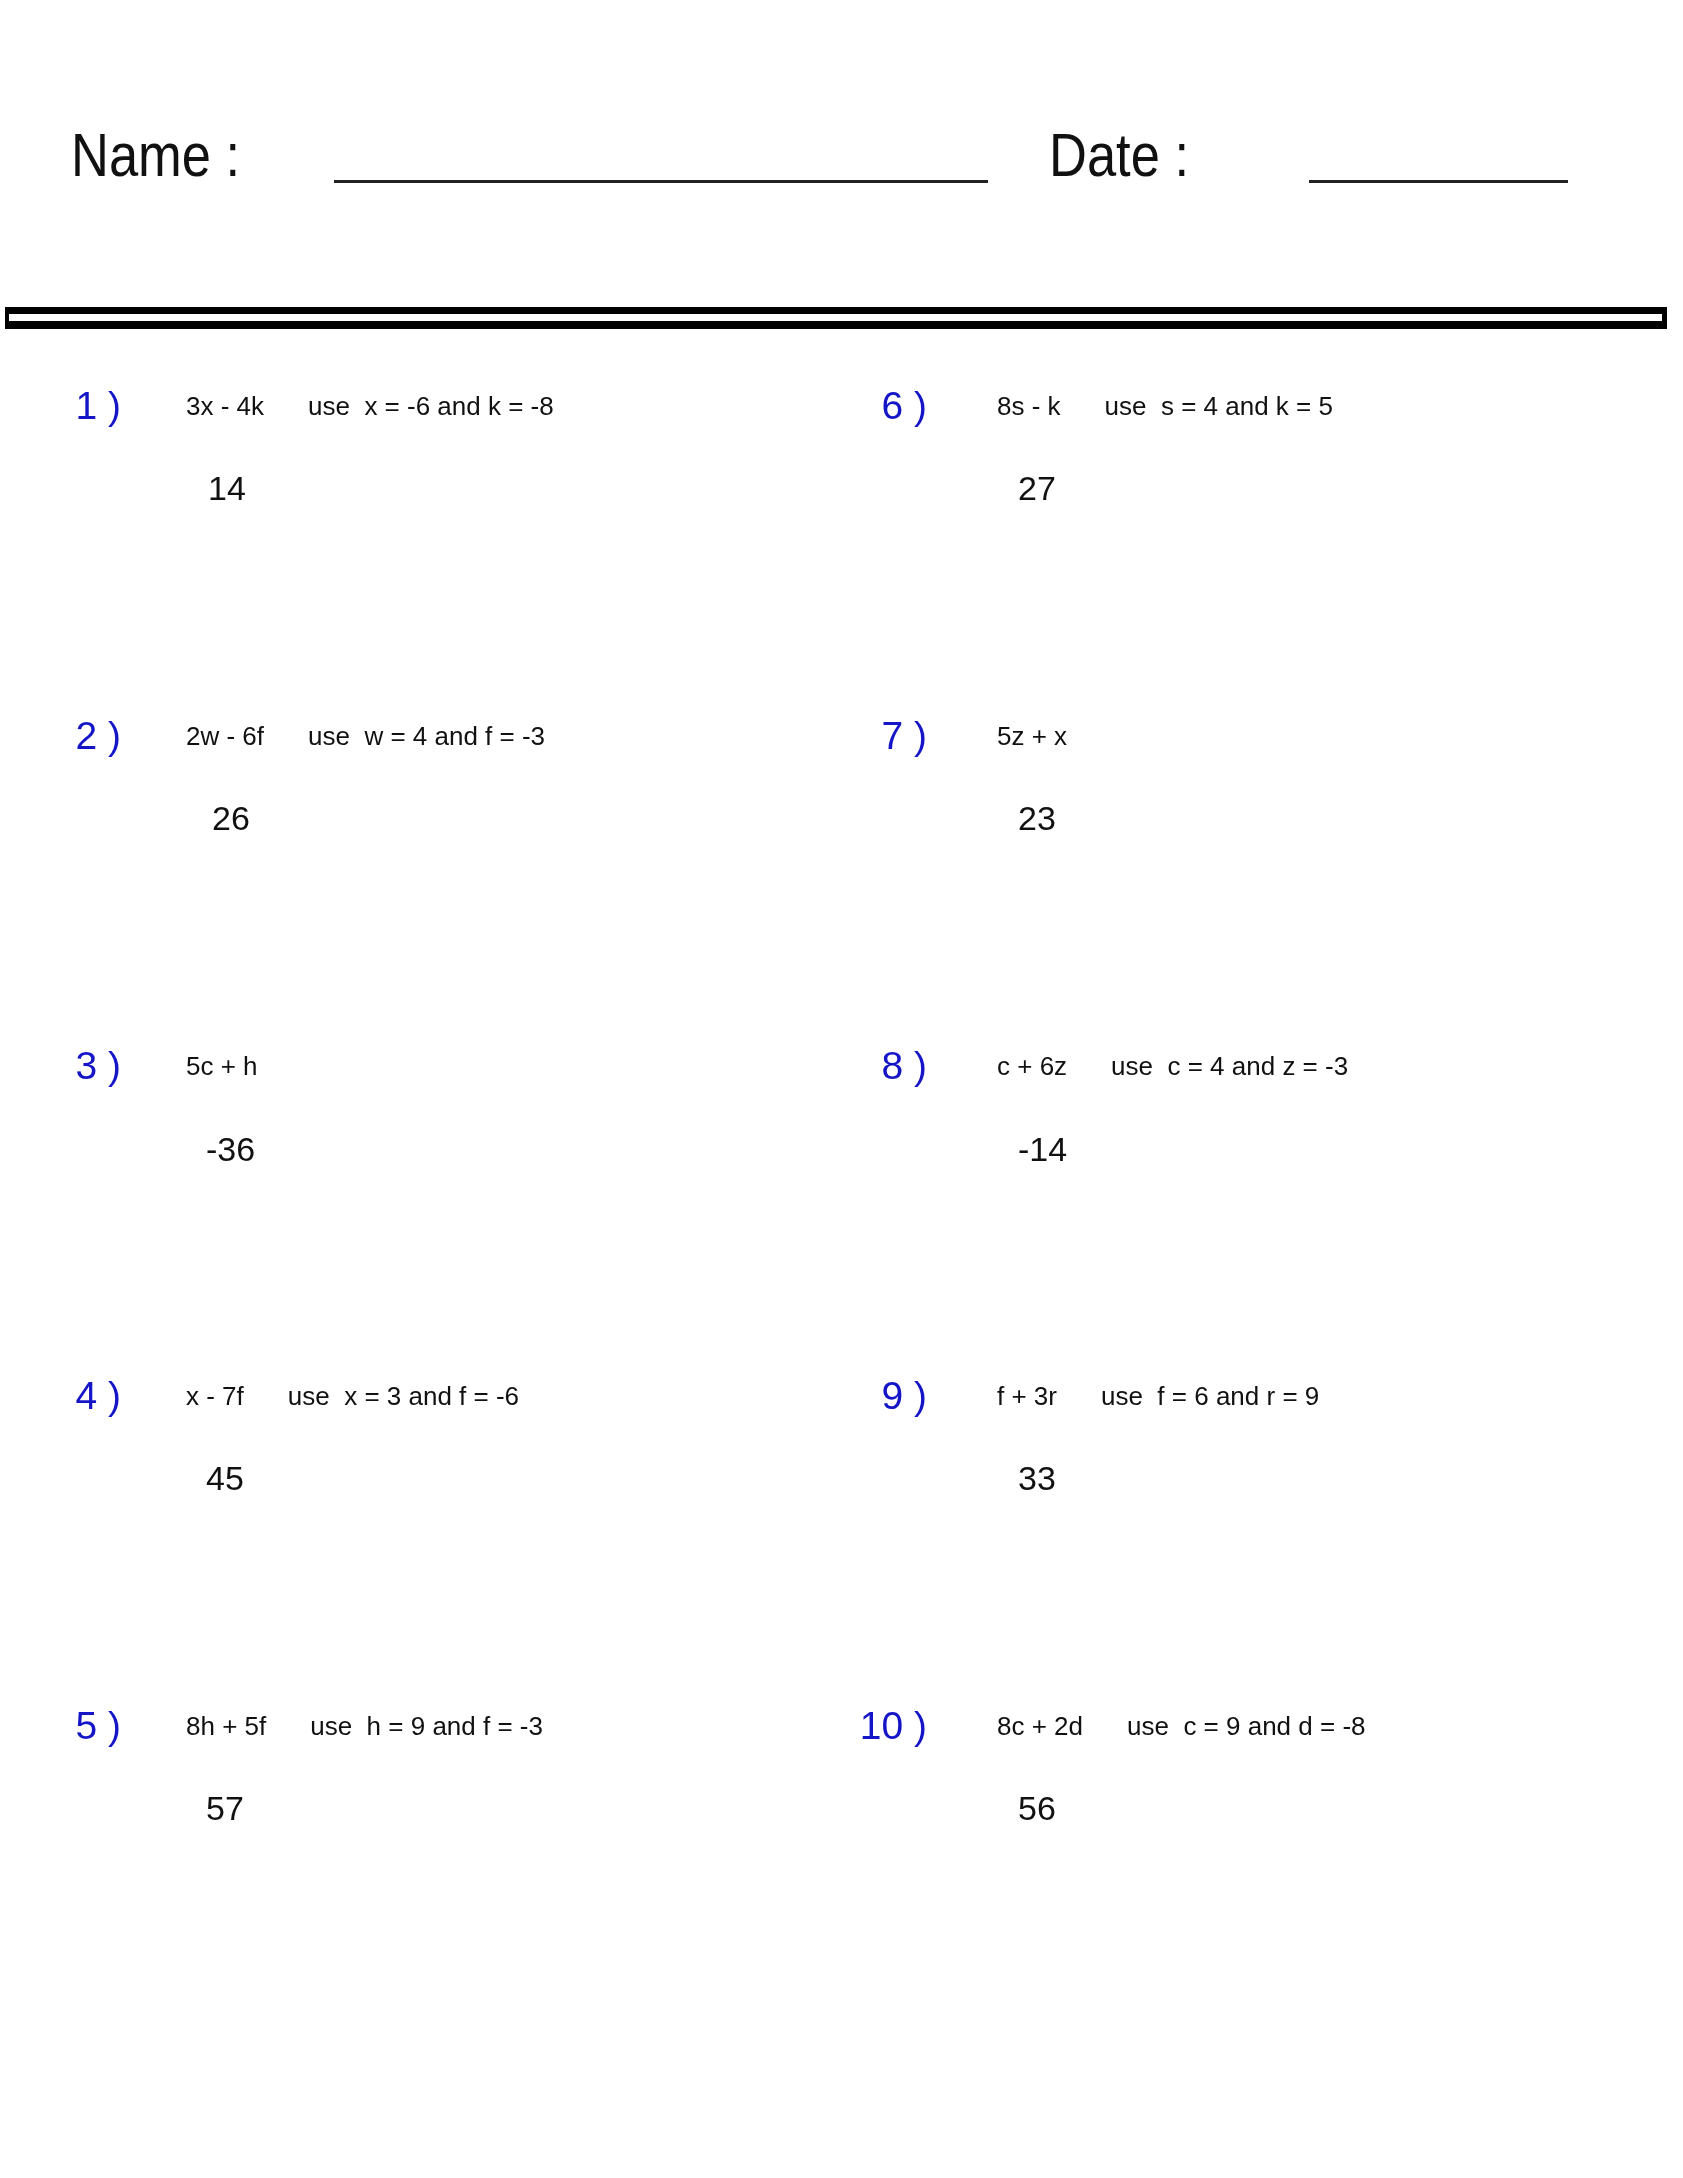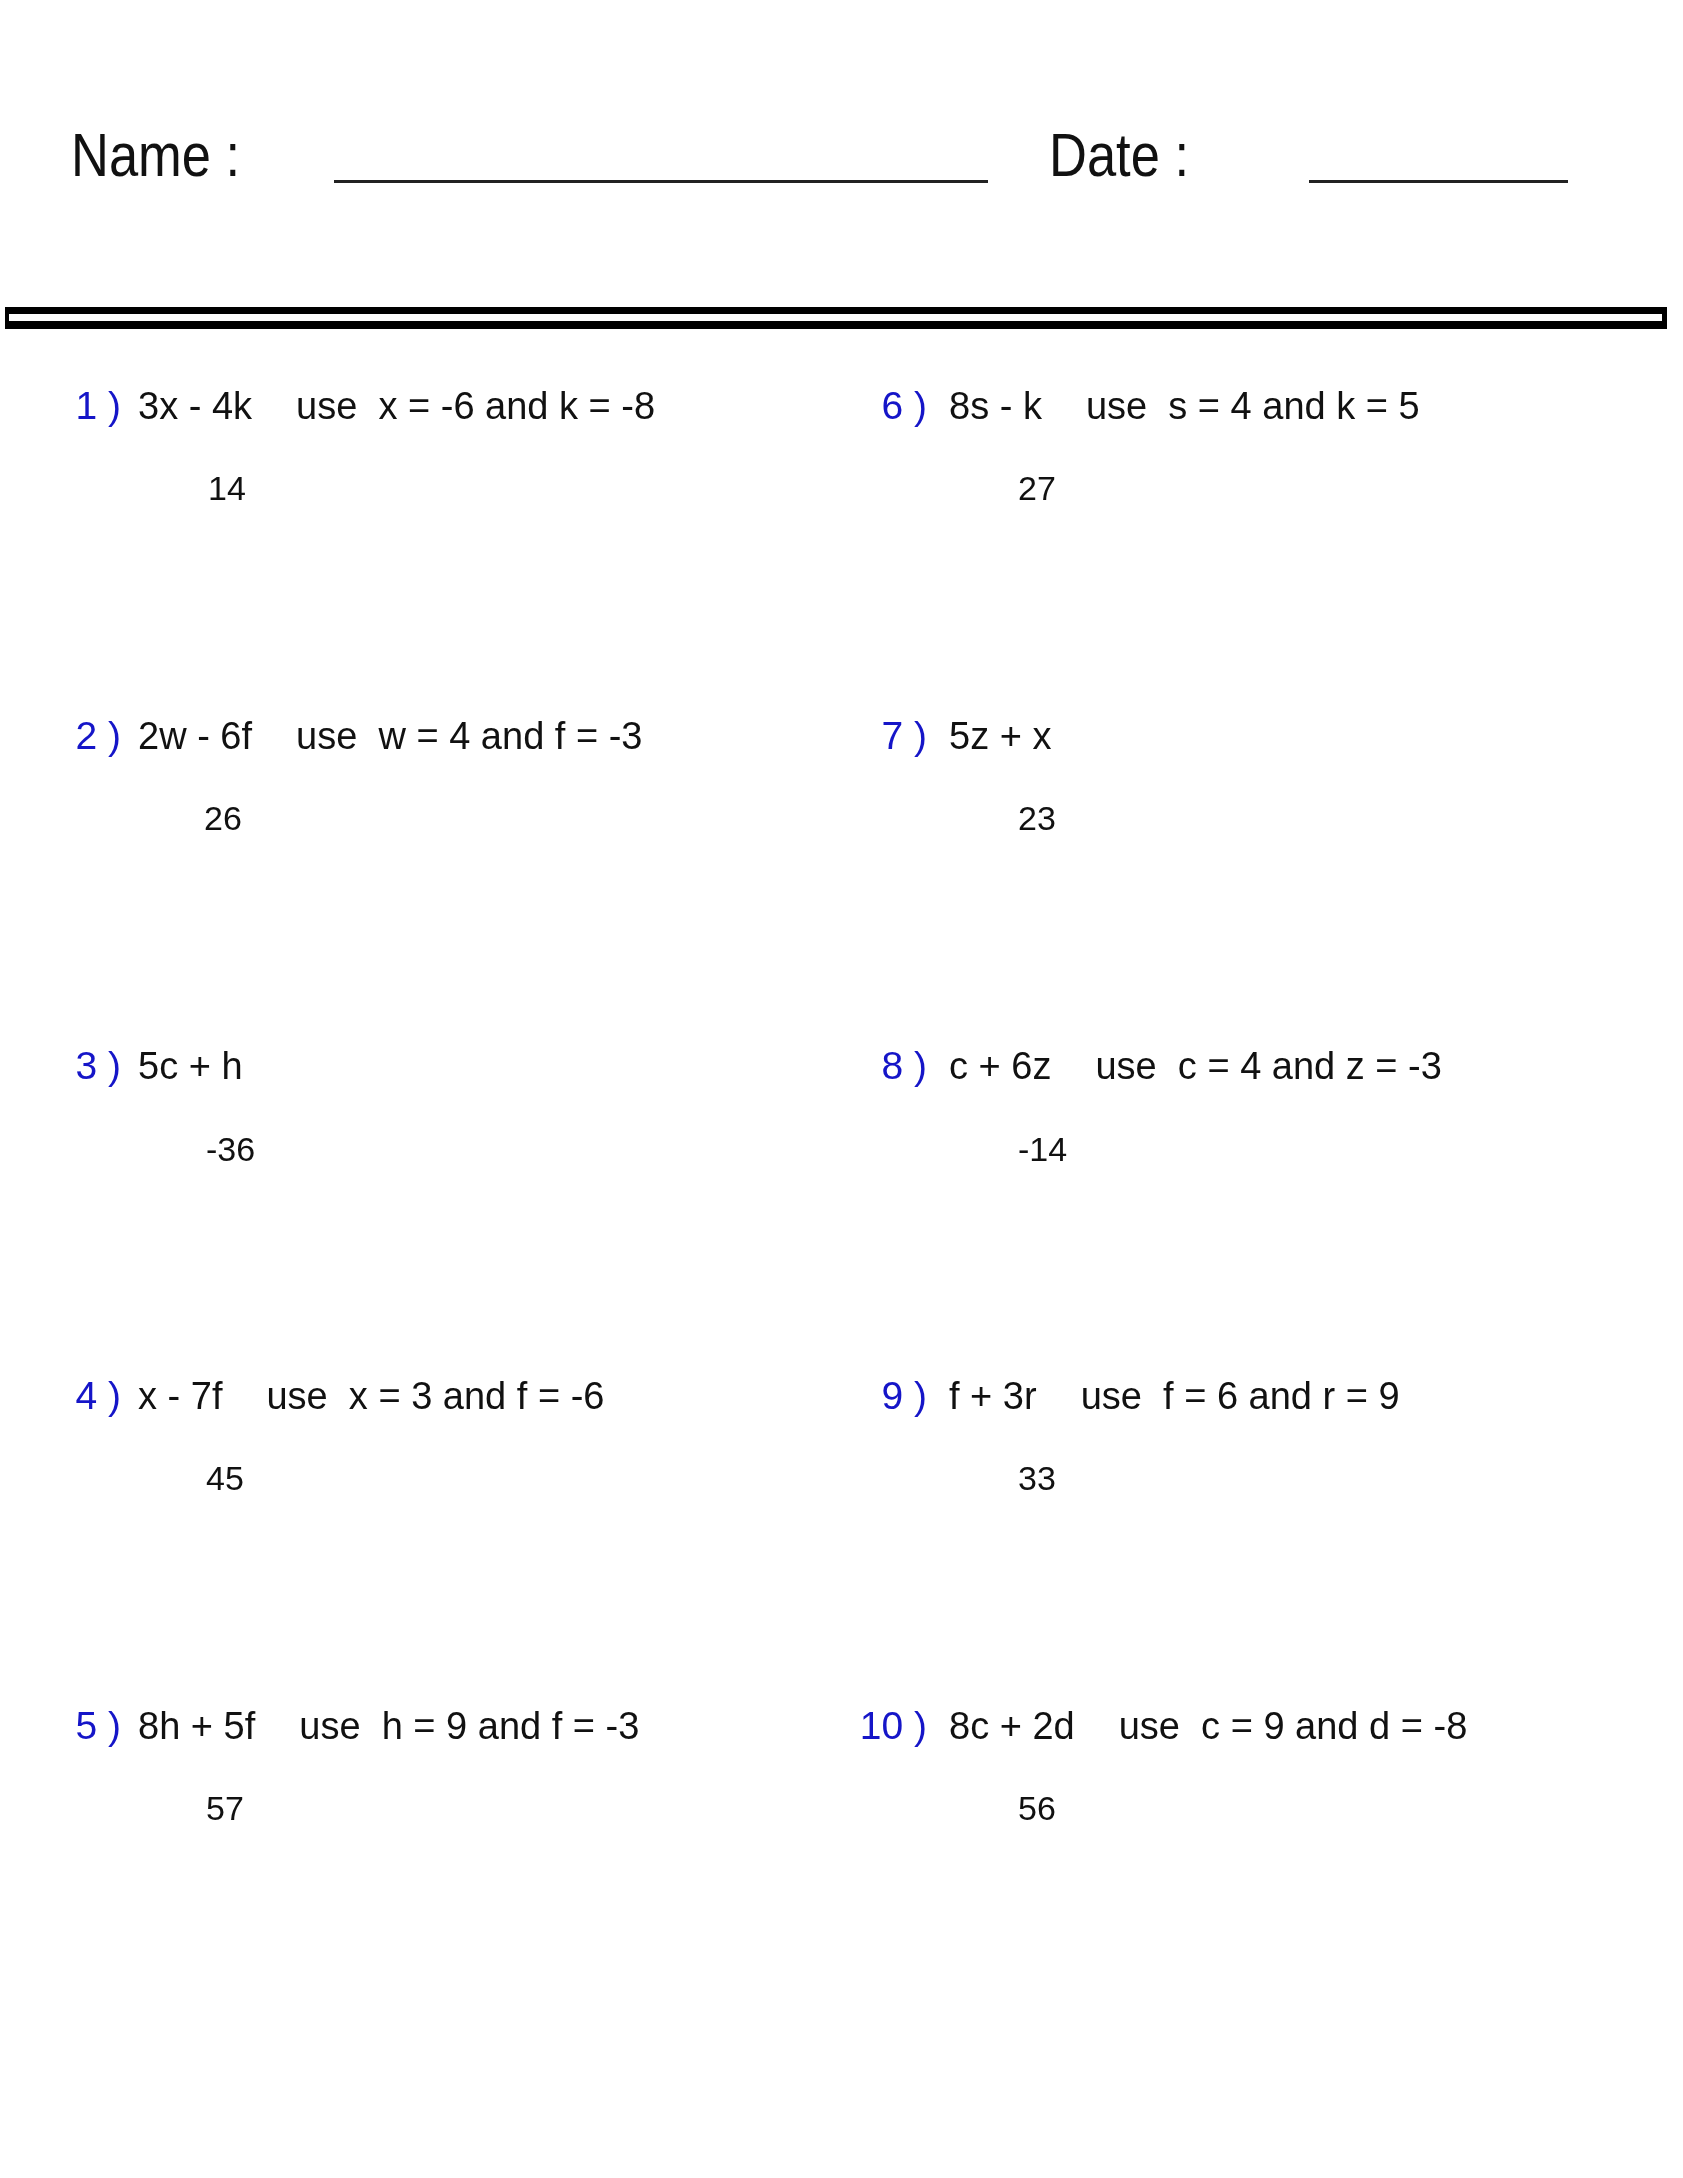--- a/index.html
+++ b/index.html
@@ -45,24 +45,25 @@
   .q-num {
     position: absolute;
     text-align: right;
     color: #1515c8;
     font-size: 39px;
     line-height: 44px;
     white-space: nowrap;
   }
   .q-expr {
     position: absolute;
-    font-size: 38px;
+    font-size: 26px;
     line-height: 44px;
     white-space: nowrap;
     display: flex;
+    margin-left: 48px;
   }
   .q-use {
     margin-left: 44px;
     white-space: pre;
   }
   .q-answer {
     position: absolute;
     font-size: 34px;
     line-height: 44px;
     white-space: nowrap;
@@ -86,21 +87,21 @@
   </div>
   <div class="q-answer" style="left:208px; top:466px;">14</div>
 </div>
 
 <div>
   <div class="q-num" style="left:30px; width:91px; top:714px;">2 )</div>
   <div class="q-expr" style="left:138px; top:714px;">
     <span>2w - 6f</span>
     <span class="q-use">use  w = 4 and f = -3</span>
   </div>
-  <div class="q-answer" style="left:204px; top:796px;">26</div>
+  <div class="q-answer" style="left:212px; top:796px;">26</div>
 </div>
 
 <div>
   <div class="q-num" style="left:30px; width:91px; top:1044px;">3 )</div>
   <div class="q-expr" style="left:138px; top:1044px;">
     <span>5c + h</span>
   </div>
   <div class="q-answer" style="left:206px; top:1127px;">-36</div>
 </div>
 

